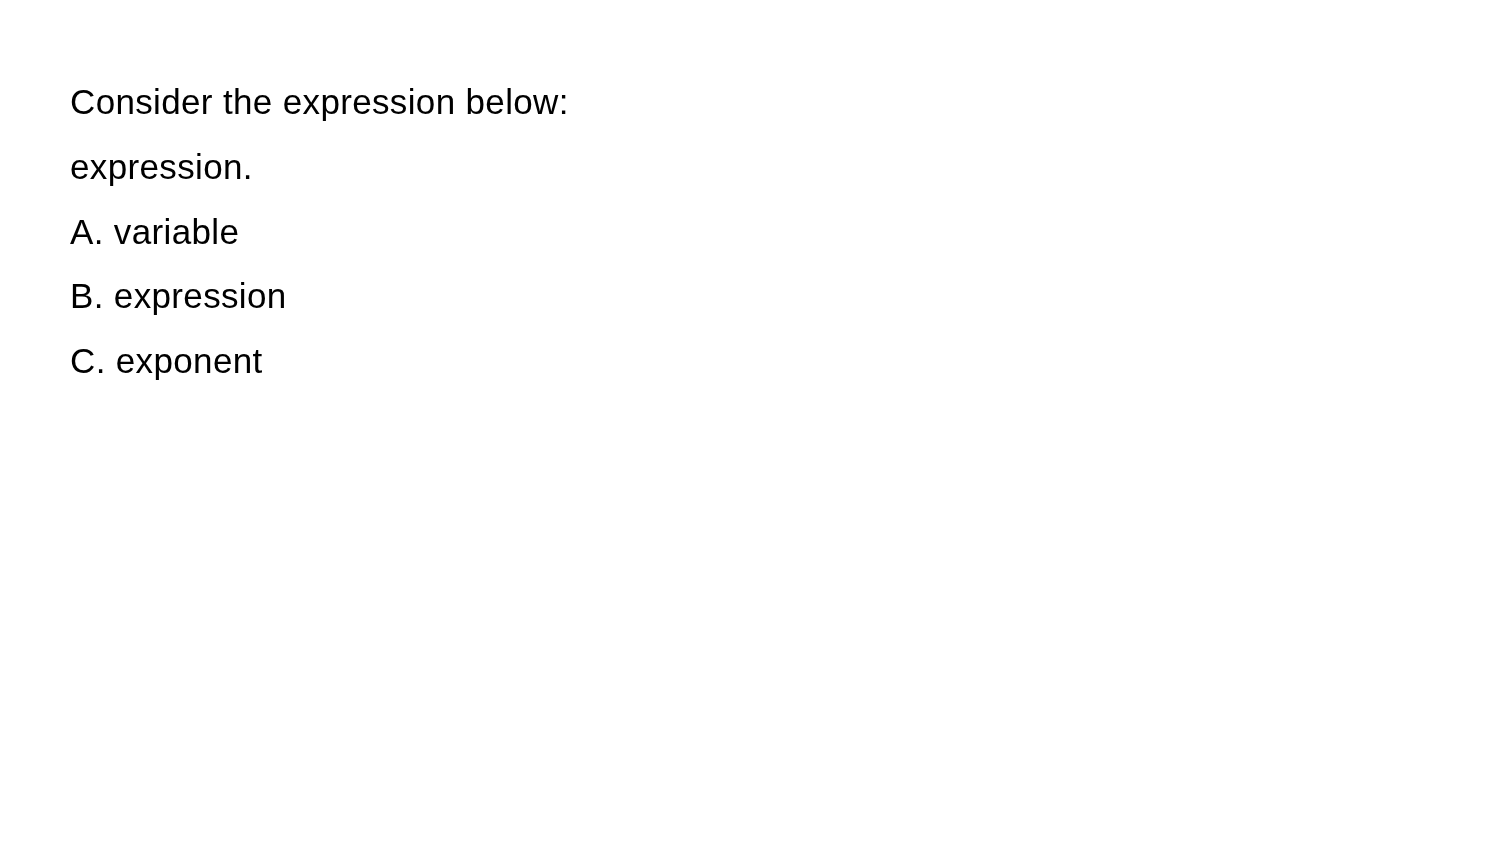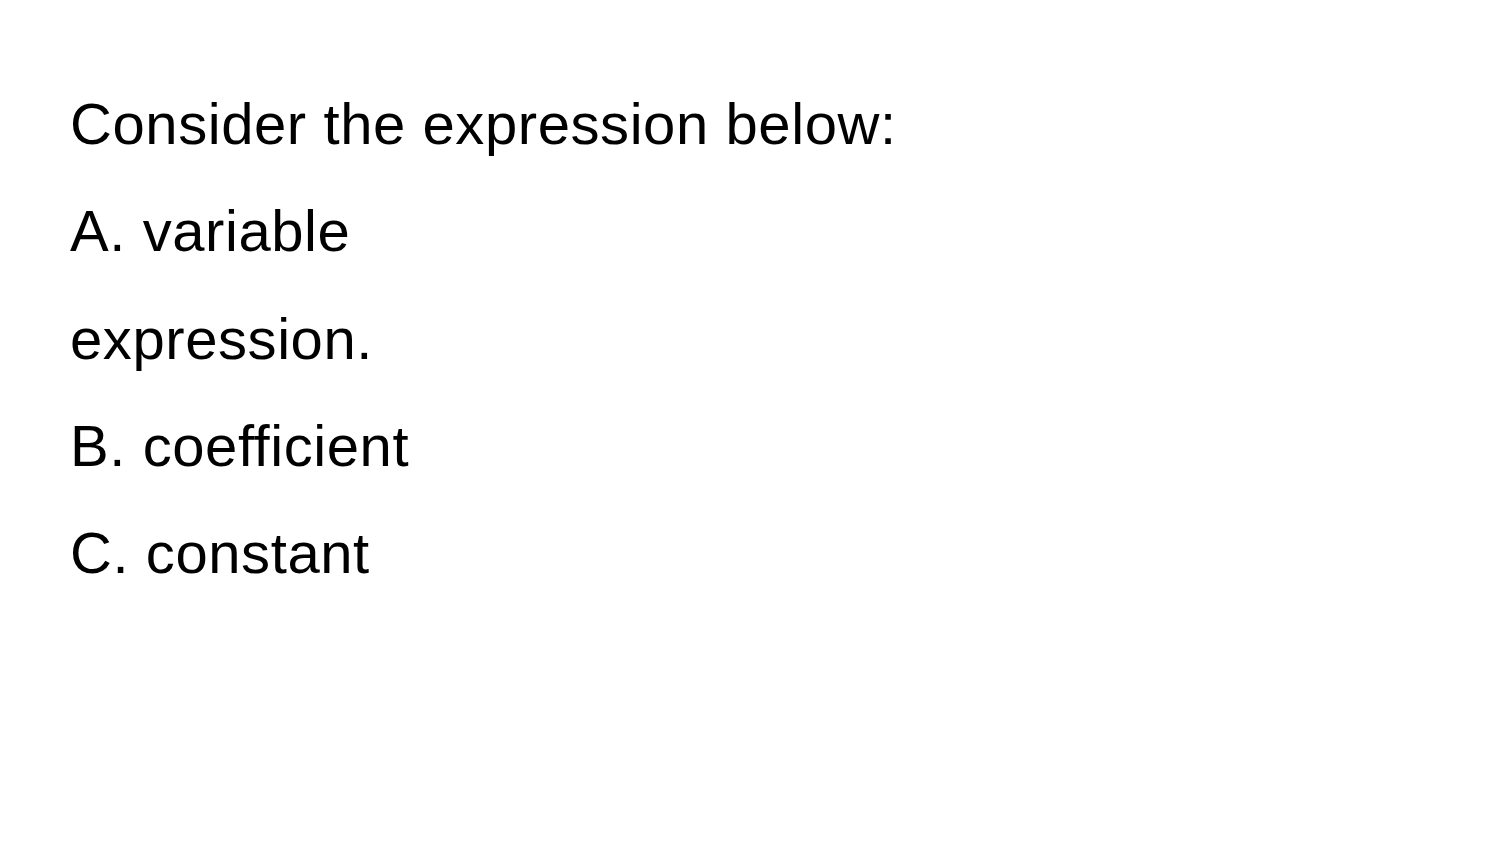--- a/index.html
+++ b/index.html
@@ -9,30 +9,30 @@
   }
   body {
     width: 1500px;
     height: 864px;
     background: #ffffff;
     font-family: -apple-system, BlinkMacSystemFont, "Segoe UI", Helvetica, Arial, sans-serif;
     padding: 70px 70px 70px 70px;
     color: #000000;
   }
   .content {
-    font-size: 58px;
+    font-size: 35px;
     line-height: 1.85;
     letter-spacing: 0.01em;
   }
   .line {
     display: block;
   }
 </style>
 </head>
 <body>
 
 <div class="content">
   <span class="line">Consider the expression below:</span>
+  <span class="line">expression.</span>
   <span class="line">A. variable</span>
-  <span class="line">expression.</span>
-  <span class="line">B. coefficient</span>
-  <span class="line">C. constant</span>
+  <span class="line">B. expression</span>
+  <span class="line">C. exponent</span>
 </div>
 
 </body></html>

